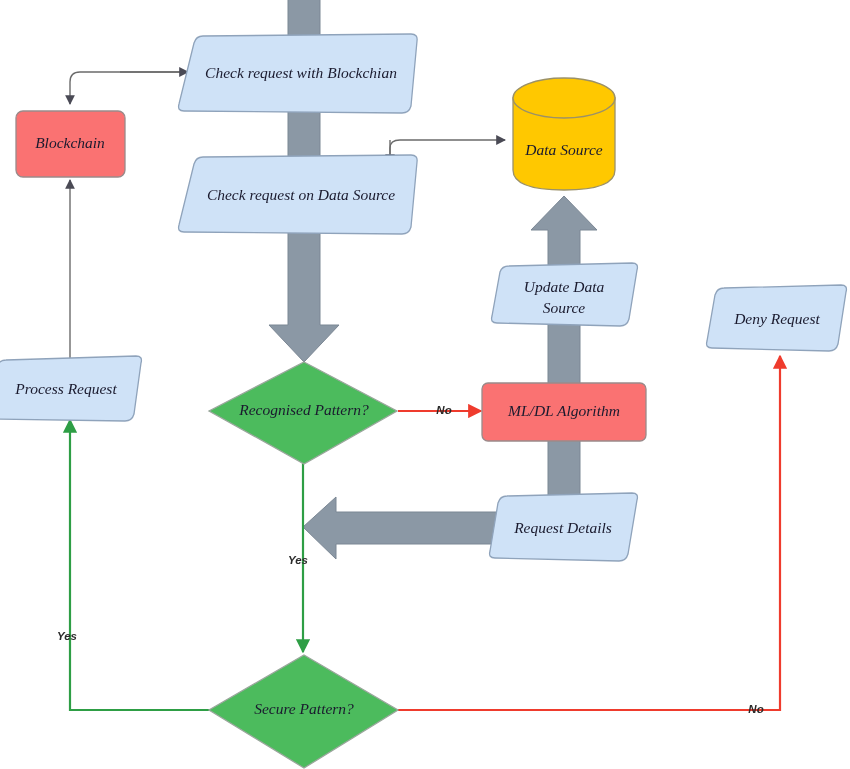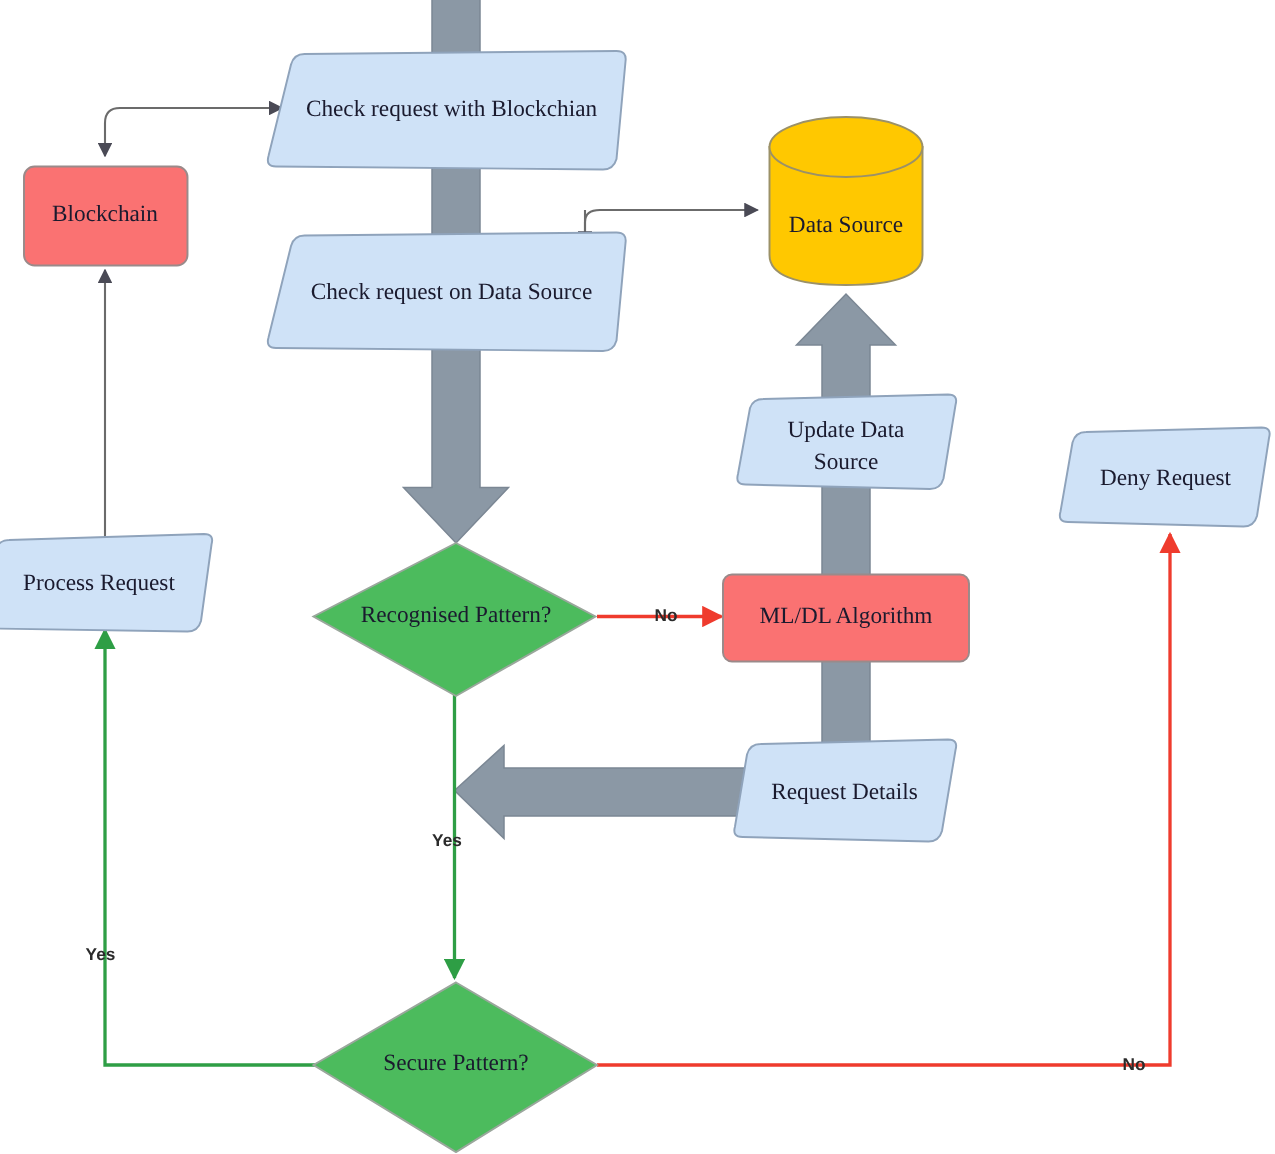--- a/index.html
+++ b/index.html
@@ -9,20 +9,21 @@
   }
   body {
     font-family: "Liberation Serif", serif;
   }
   #canvas {
     position: relative;
     width: 850px;
     height: 769px;
     background: #ffffff;
     overflow: hidden;
+    font-style: italic;
   }
   #flow-svg {
     position: absolute;
     top: 0;
     left: 0;
     width: 850px;
     height: 769px;
   }
   .node-label {
     font-family: "Liberation Serif", serif;

